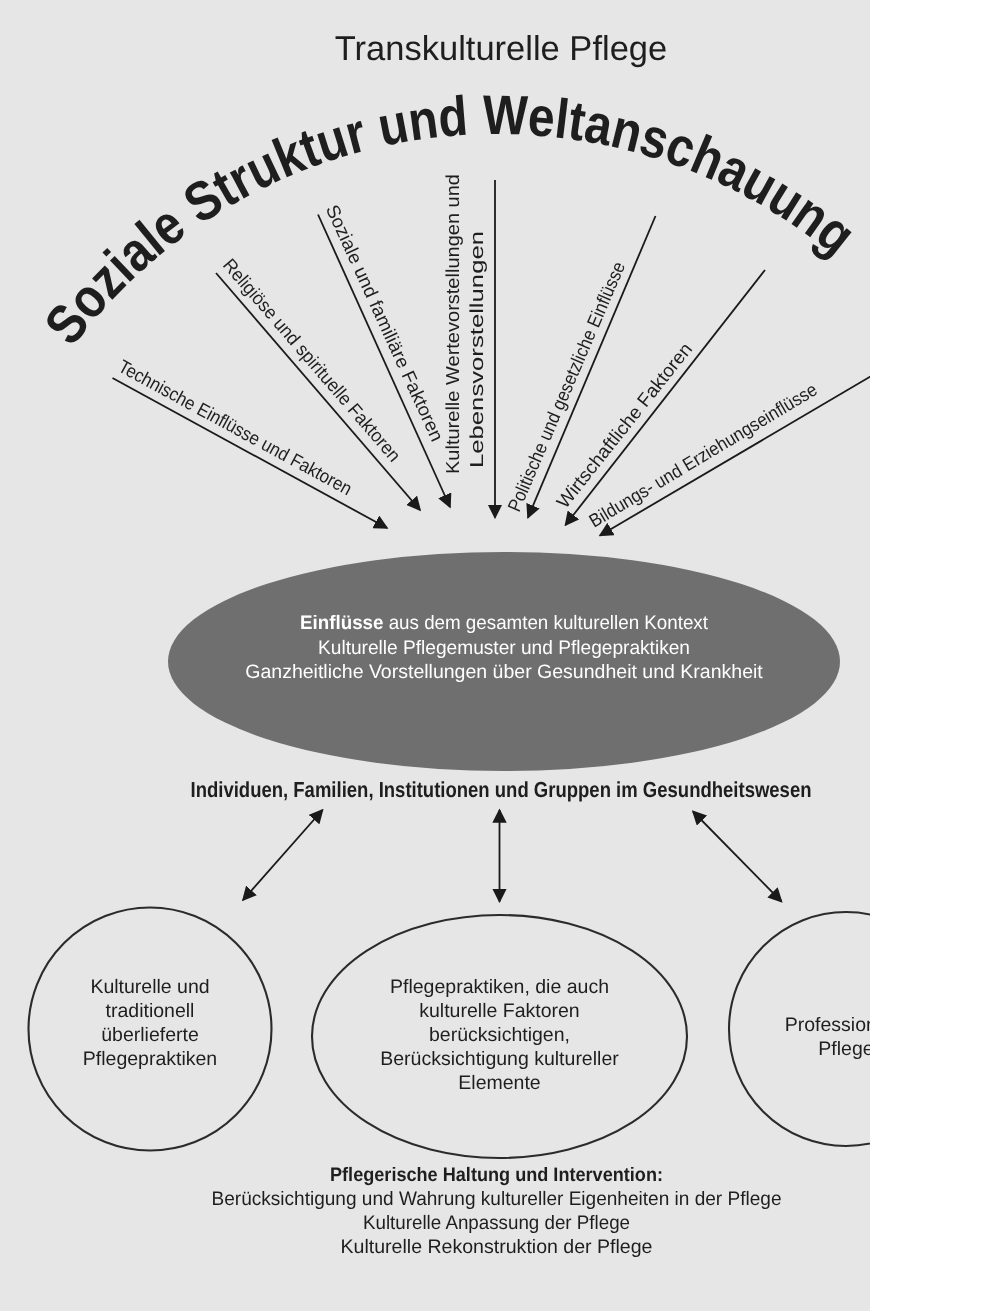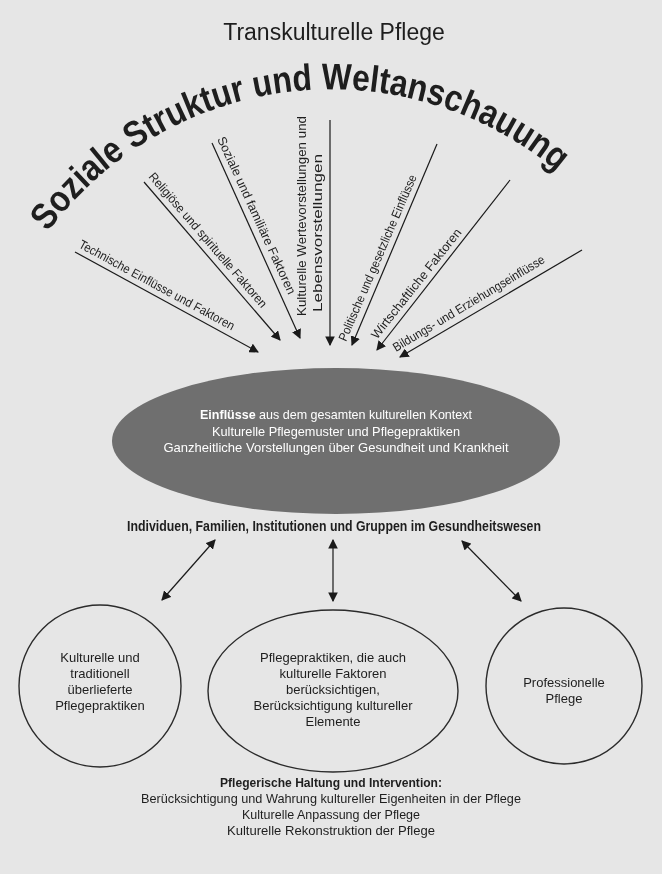--- a/index.html
+++ b/index.html
@@ -1,16 +1,16 @@
 <!DOCTYPE html>
 <html><head>
 <meta charset="utf-8">
 <style>
   html,body{margin:0;padding:0;}
-  #stage{position:relative;width:662px;height:874px;overflow:hidden;}
+  #stage{position:relative;width:580px;height:874px;overflow:hidden;}
   svg{display:block;font-family:"Liberation Sans",sans-serif;}
   svg text{fill:#1e1e1e;white-space:pre;}
   .line{stroke:#1a1a1a;stroke-width:1.2;fill:none;}
   .shape{fill:none;stroke:#2b2b2b;stroke-width:1.4;}
   .lbl{font-size:12.5px;}
   .ctext{fill:#ffffff;font-size:13px;}
   .stext{font-size:13px;}
   .foot{font-size:13px;}
 </style>
 </head>

